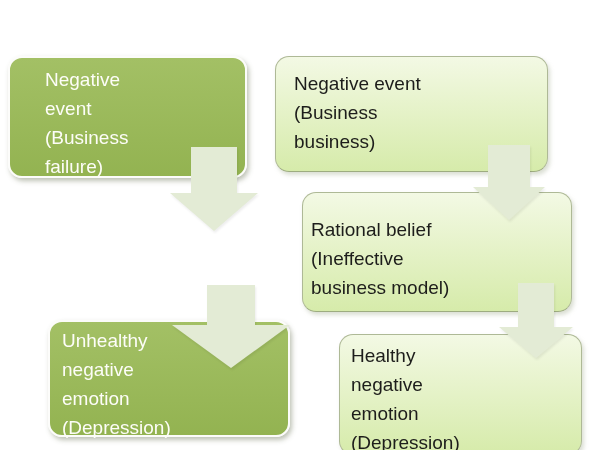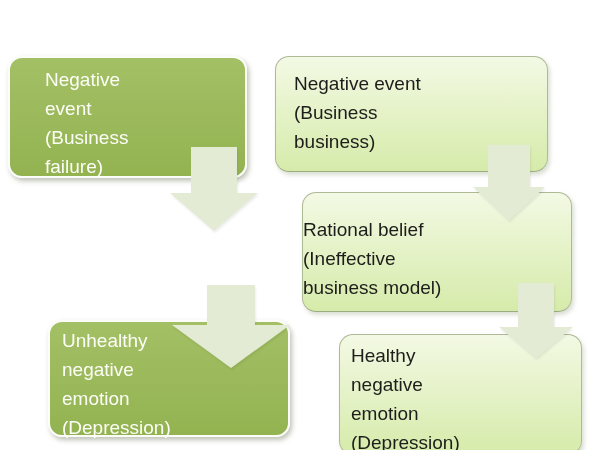--- a/index.html
+++ b/index.html
@@ -37,21 +37,21 @@
     border: 1px solid var(--light-box-border);
     border-bottom-color: #9dac80;
     box-shadow: 2px 3px 4px rgba(150, 160, 130, 0.35);
   }
   
   #box-l1 { left: 8px;   top: 36px;  width: 239px; height: 122px; padding: 7px 8px 0 35px; }
   #box-l2 { left: 28px;  top: 177px; width: 240px; height: 120px; padding: 17px 8px 0 24px; }
   #box-l3 { left: 48px;  top: 300px; width: 242px; height: 117px; padding: 4px 8px 12px 12px; }
   
   #box-r1 { left: 275px; top: 36px;  width: 273px; height: 116px; padding: 12px 8px 0 18px; }
-  #box-r2 { left: 302px; top: 172px; width: 270px; height: 120px; padding: 22px 8px 0 0; }
+  #box-r2 { left: 302px; top: 172px; width: 270px; height: 120px; padding: 22px 8px 0 8px; }
   #box-r3 { left: 339px; top: 314px; width: 243px; height: 121px; padding: 6px 8px 0 11px; }
 
   .arrow {
     position: absolute;
     z-index: 5;
     filter: drop-shadow(1px 2px 1px rgba(0,0,0,0.07));
   }
   .arrow .stem {
     background: var(--arrow-fill);
     margin: 0 auto;

